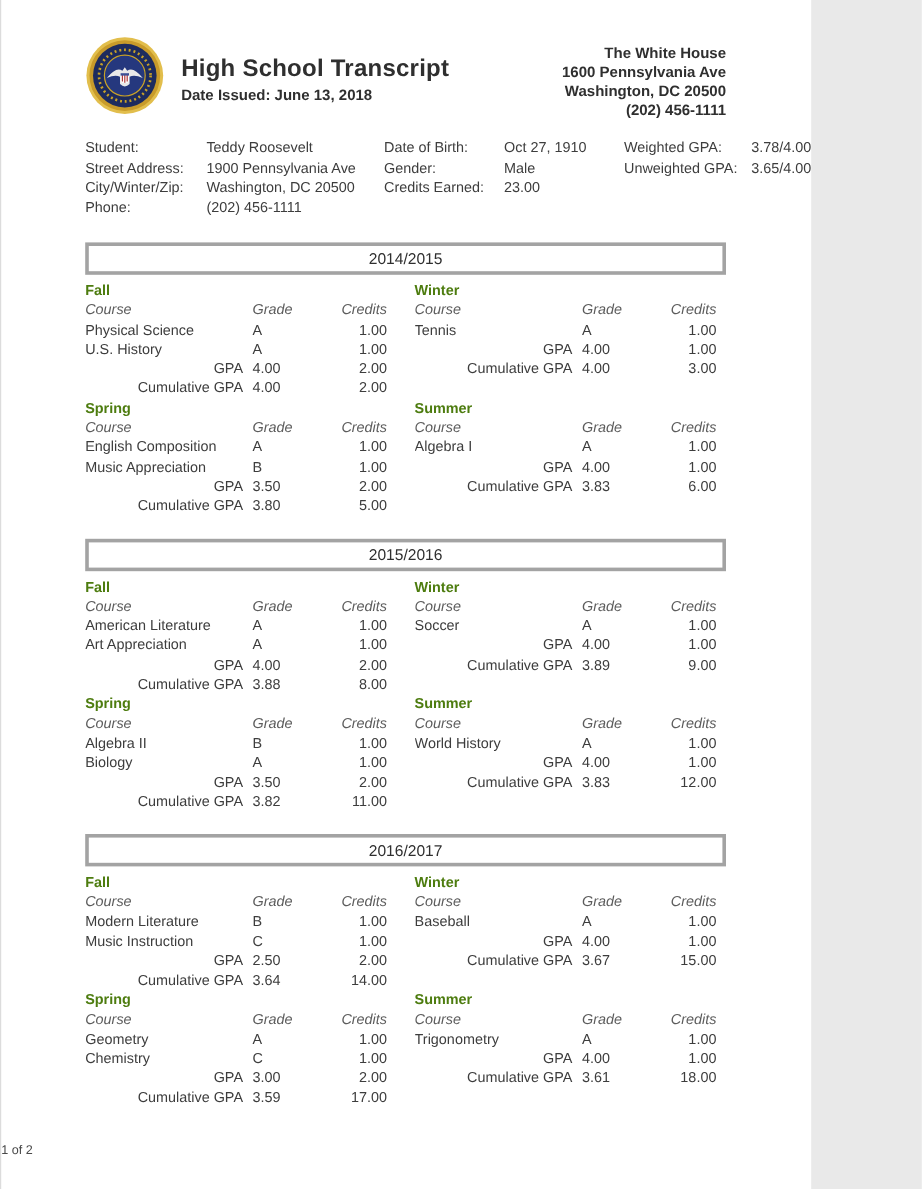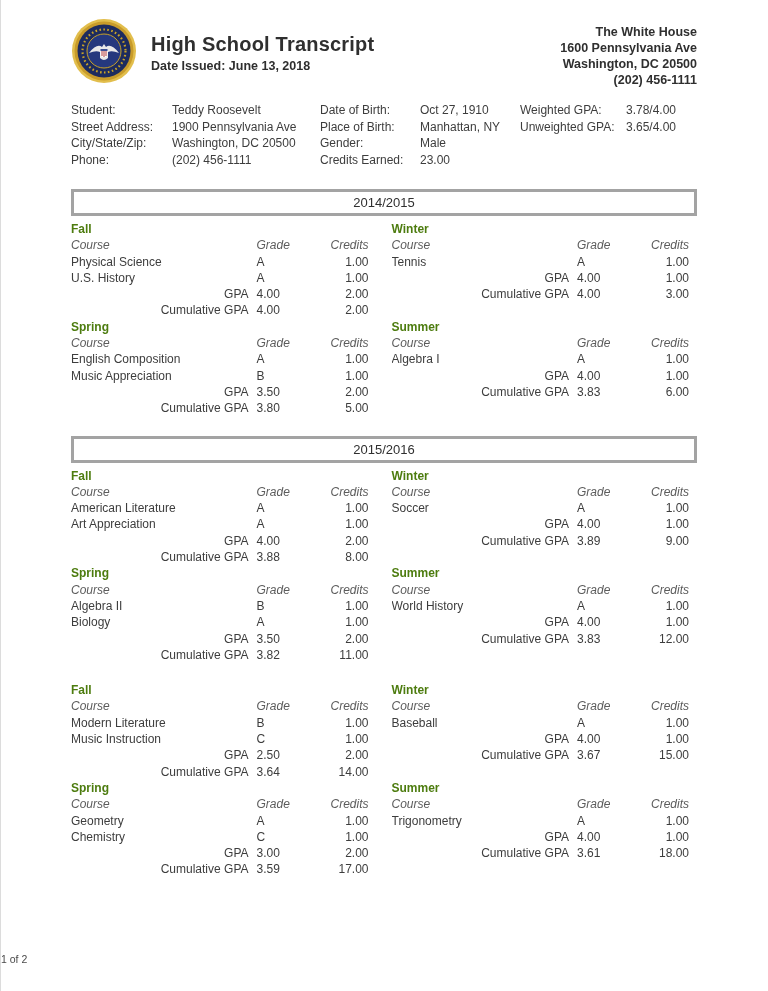--- a/index.html
+++ b/index.html
@@ -1,21 +1,21 @@
 <!DOCTYPE html>
 <html><head>
 <meta charset="utf-8">
 <style>
   html,body{margin:0;padding:0;background:#e9e9e9;}
   .page{
     position:relative;
-    width:768px;height:991px;
+    width:676px;height:991px;
     background:#ffffff;
     box-sizing:border-box;
-    padding:18px 71px 0 70px;
+    padding:30px 71px 0 70px;
     font-family:"Liberation Sans","DejaVu Sans",sans-serif;
     color:#3d3d3d;
     border-left:1px solid #dcdcdc;
     overflow:hidden;
   }
   
   .doc-header{display:flex;justify-content:space-between;align-items:flex-start;}
   .header-left{display:flex;align-items:center;gap:14px;}
   .seal{flex:0 0 auto;}
   .title-block h1{margin:0;font-size:20px;font-weight:bold;color:#2f2f2f;letter-spacing:.2px;}
@@ -91,36 +91,32 @@
       <div class="info-col col1">
         <div class="info-row">
           <span class="lbl">Student:</span>
           <span class="val">Teddy Roosevelt</span>
         </div>
         <div class="info-row">
           <span class="lbl">Street Address:</span>
           <span class="val">1900 Pennsylvania Ave</span>
         </div>
         <div class="info-row">
-          <span class="lbl">City/State/Zip:</span>
+          <span class="lbl">City/Winter/Zip:</span>
           <span class="val">Washington, DC 20500</span>
         </div>
         <div class="info-row">
           <span class="lbl">Phone:</span>
           <span class="val">(202) 456-1111</span>
         </div>
       </div>
       <div class="info-col col2">
         <div class="info-row">
           <span class="lbl">Date of Birth:</span>
           <span class="val">Oct 27, 1910</span>
-        </div>
-        <div class="info-row">
-          <span class="lbl">Place of Birth:</span>
-          <span class="val">Manhattan, NY</span>
         </div>
         <div class="info-row">
           <span class="lbl">Gender:</span>
           <span class="val">Male</span>
         </div>
         <div class="info-row">
           <span class="lbl">Credits Earned:</span>
           <span class="val">23.00</span>
         </div>
       </div>
@@ -357,20 +353,23 @@
             <div class="row">
               <span class="c-name r">Cumulative GPA</span>
               <span class="c-grade">3.83</span>
               <span class="c-credits">12.00</span>
             </div>
           </div>
 </div>
   </section>
 
   <section class="year">
+    <div class="year-header">
+          <span>2016/2017</span>
+        </div>
     <div class="terms-grid">
   <div class="term">
     <div class="term-name">Fall</div>
     <div class="row">
       <span class="c-name hdr">Course</span>
       <span class="c-grade hdr">Grade</span>
       <span class="c-credits hdr">Credits</span>
     </div>
   <div class="row">
               <span class="c-name">Modern Literature</span>

